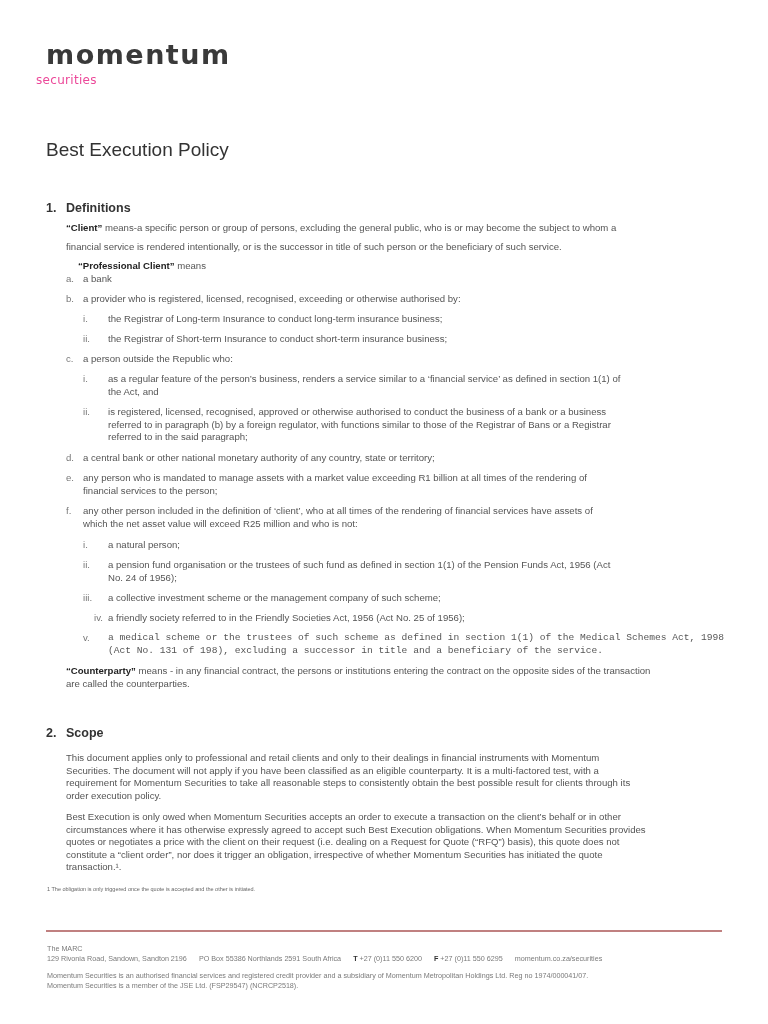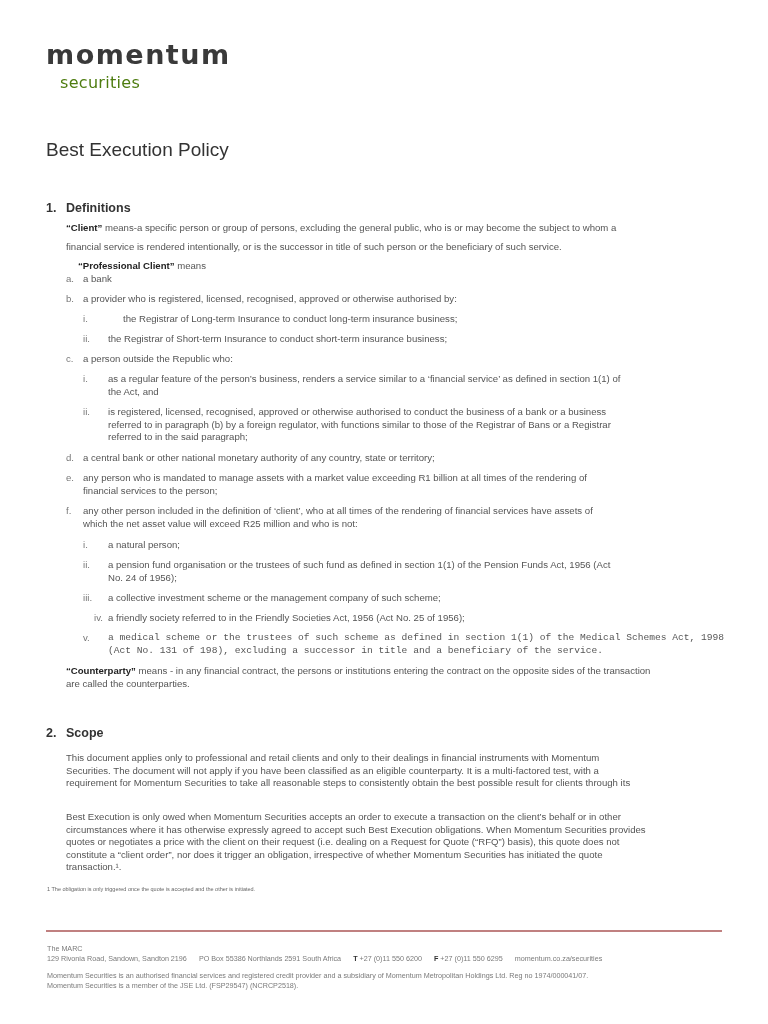--- a/index.html
+++ b/index.html
@@ -10,23 +10,23 @@
       color: #555555;
       overflow: hidden;
     }
     .logo-main {
       position: absolute; left: 46px; top: 40px;
       font-family: "DejaVu Sans", sans-serif;
       font-size: 27px; font-weight: bold; letter-spacing: 1.5px;
       color: #3a3a3a; line-height: 30px; text-align: right;
     }
     .logo-sub {
-      position: absolute; left: 60px; top: 73px;
+      position: absolute; left: 36px; top: 73px;
       font-family: "DejaVu Sans", sans-serif;
-      font-size: 16px; color: #4d7c0f; letter-spacing: 0.3px;
+      font-size: 12px; color: #ec4899; letter-spacing: 0.3px;
     }
     .doc-title {
       position: absolute; left: 46px; top: 139px;
       font-size: 19px; color: #333333; font-weight: normal;
     }
     .section-heading {
       position: absolute; left: 46px;
       font-size: 12.5px; font-weight: bold; color: #333333;
     }
     .section-heading .num { display: inline-block; width: 20px; }
@@ -66,24 +66,24 @@
 <div class="p" style="left:66px; top:241px;">financial service is rendered intentionally, or is the successor in title of such person or the beneficiary of such service.</div>
 
 <div class="p" style="left:66px; top:260px;margin-left:12px;">
   <b>“Professional Client”</b><span> means</span>
 </div>
 
 <span class="marker" style="left:66px; top:273px;">a.</span>
 <div class="p" style="left:83px; top:273px;">a bank</div>
 
 <span class="marker" style="left:66px; top:293px;">b.</span>
-<div class="p" style="left:83px; top:293px;">a provider who is registered, licensed, recognised, approved or otherwise authorised by:</div>
+<div class="p" style="left:83px; top:293px;">a provider who is registered, licensed, recognised, exceeding or otherwise authorised by:</div>
 
 <span class="marker" style="left:83px; top:313px;">i.</span>
-<div class="p" style="left:108px; top:313px;margin-left:15px;">the Registrar of Long-term Insurance to conduct long-term insurance business;</div>
+<div class="p" style="left:108px; top:313px;">the Registrar of Long-term Insurance to conduct long-term insurance business;</div>
 
 <span class="marker" style="left:83px; top:333px;">ii.</span>
 <div class="p" style="left:108px; top:333px;">the Registrar of Short-term Insurance to conduct short-term insurance business;</div>
 
 <span class="marker" style="left:66px; top:353px;">c.</span>
 <div class="p" style="left:83px; top:353px;">a person outside the Republic who:</div>
 
 <span class="marker" style="left:83px; top:373px;">i.</span>
 <div class="p" style="left:108px; top:373px;">
   <div>as a regular feature of the person’s business, renders a service similar to a ‘financial service’ as defined in section 1(1) of</div>
@@ -139,20 +139,21 @@
 </div>
 
 <div class="section-heading" style="top:726px;">
   <span class="num">2.</span><span>Scope</span>
 </div>
 
 <div class="p" style="left:66px; top:752px;">
   <div>This document applies only to professional and retail clients and only to their dealings in financial instruments with Momentum</div>
   <div>Securities. The document will not apply if you have been classified as an eligible counterparty. It is a multi-factored test, with a</div>
   <div>requirement for Momentum Securities to take all reasonable steps to consistently obtain the best possible result for clients through its</div>
+  <div>order execution policy.</div>
 </div>
 
 <div class="p" style="left:66px; top:811px;">
   <div>Best Execution is only owed when Momentum Securities accepts an order to execute a transaction on the client’s behalf or in other</div>
   <div>circumstances where it has otherwise expressly agreed to accept such Best Execution obligations. When Momentum Securities provides</div>
   <div>quotes or negotiates a price with the client on their request (i.e. dealing on a Request for Quote (“RFQ”) basis), this quote does not</div>
   <div>constitute a “client order”, nor does it trigger an obligation, irrespective of whether Momentum Securities has initiated the quote</div>
   <div>transaction.¹.</div>
 </div>
 

